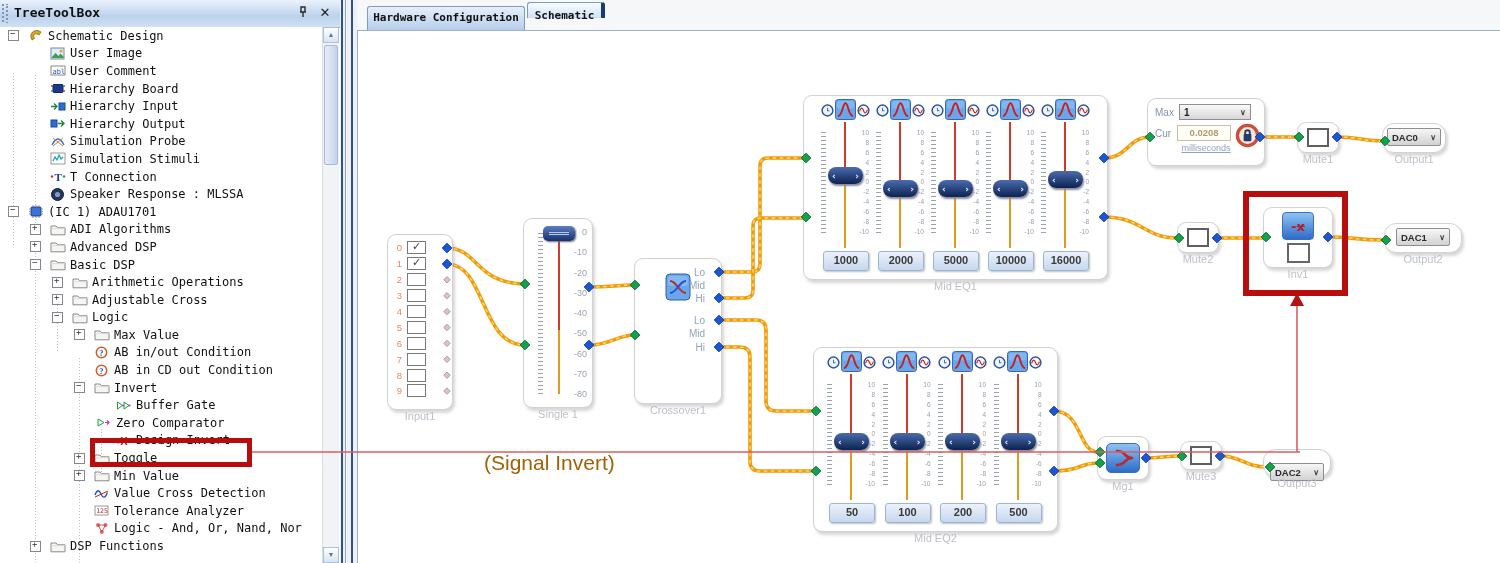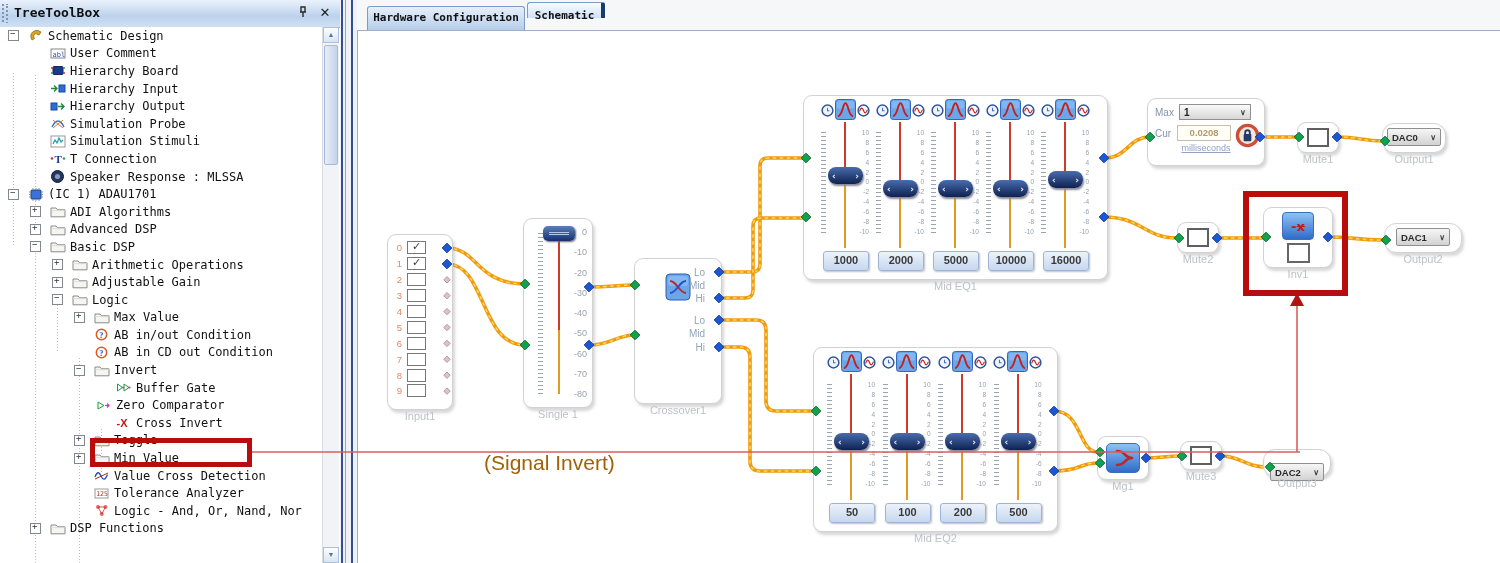--- a/index.html
+++ b/index.html
@@ -175,20 +175,31 @@
             <svg width="16" height="15" viewBox="0 0 16 15">
               <path d="M4,12 C1,7 4,2 10,2.5 l3,1.5 -2,3 -2.5,-1.2 C6,5.5 5,8 6.5,10.5 z" fill="#d9a520" stroke="#8a6a10" stroke-width="0.8"></path>
             </svg>
           </span>
           <span class="tlabel">Schematic Design</span>
         </div>
         <div class="trow" style="padding-left: 30px;">
           <span class="texp"></span>
           <span class="ticon">
             <svg width="16" height="15" viewBox="0 0 16 15">
+              <rect x="1" y="2" width="13" height="11" fill="#dceefb" stroke="#7a8a98"></rect>
+              <path d="M2,11 l3.5,-4 3,3 2,-2.5 3,3 V12 H2 z" fill="#3f9e4f"></path>
+              <circle cx="11" cy="5" r="1.5" fill="#f0a030"></circle>
+            </svg>
+          </span>
+          <span class="tlabel">User Image</span>
+        </div>
+        <div class="trow" style="padding-left: 30px;">
+          <span class="texp"></span>
+          <span class="ticon">
+            <svg width="16" height="15" viewBox="0 0 16 15">
               <rect x="1" y="3" width="14" height="9" fill="#fff" stroke="#888"></rect>
               <text x="2.5" y="10.5" font-size="7" fill="#2050c0" font-family="monospace">abl</text>
             </svg>
           </span>
           <span class="tlabel">User Comment</span>
         </div>
         <div class="trow" style="padding-left: 30px;">
           <span class="texp"></span>
           <span class="ticon">
             <svg width="16" height="15" viewBox="0 0 16 15">
@@ -337,21 +348,21 @@
             <span class="expbox">
               <i>+</i>
             </span>
           </span>
           <span class="ticon">
             <svg width="16" height="15" viewBox="0 0 16 15">
               <path d="M1,4 h5 l1.6,1.8 h7.4 v7 H1 z" fill="#f5f5f2" stroke="#8a8a88"></path>
               <path d="M1,6.6 h14" stroke="#d8d8d4" stroke-width="0.8"></path>
             </svg>
           </span>
-          <span class="tlabel">Adjustable Gain</span>
+          <span class="tlabel">Adjustable Cross</span>
         </div>
         <div class="trow" style="padding-left: 52px;">
           <span class="texp">
             <span class="expbox">
               <i>−</i>
             </span>
           </span>
           <span class="ticon">
             <svg width="16" height="15" viewBox="0 0 16 15">
               <path d="M1,4 h5 l1.6,1.8 h7.4 v7 H1 z" fill="#f5f5f2" stroke="#8a8a88"></path>
@@ -430,21 +441,21 @@
           </span>
           <span class="tlabel">Zero Comparator</span>
         </div>
         <div class="trow" style="padding-left: 96px;">
           <span class="texp"></span>
           <span class="ticon">
             <svg width="16" height="15" viewBox="0 0 16 15">
               <text x="0.5" y="11.5" font-size="11" font-weight="bold" fill="#c01818" font-family="sans-serif">-X</text>
             </svg>
           </span>
-          <span class="tlabel">Cross Invert</span>
+          <span class="tlabel">Design Invert</span>
         </div>
         <div class="trow" style="padding-left: 74px;">
           <span class="texp">
             <span class="expbox">
               <i>+</i>
             </span>
           </span>
           <span class="ticon">
             <svg width="16" height="15" viewBox="0 0 16 15">
               <path d="M1,4 h5 l1.6,1.8 h7.4 v7 H1 z" fill="#f5f5f2" stroke="#8a8a88"></path>

